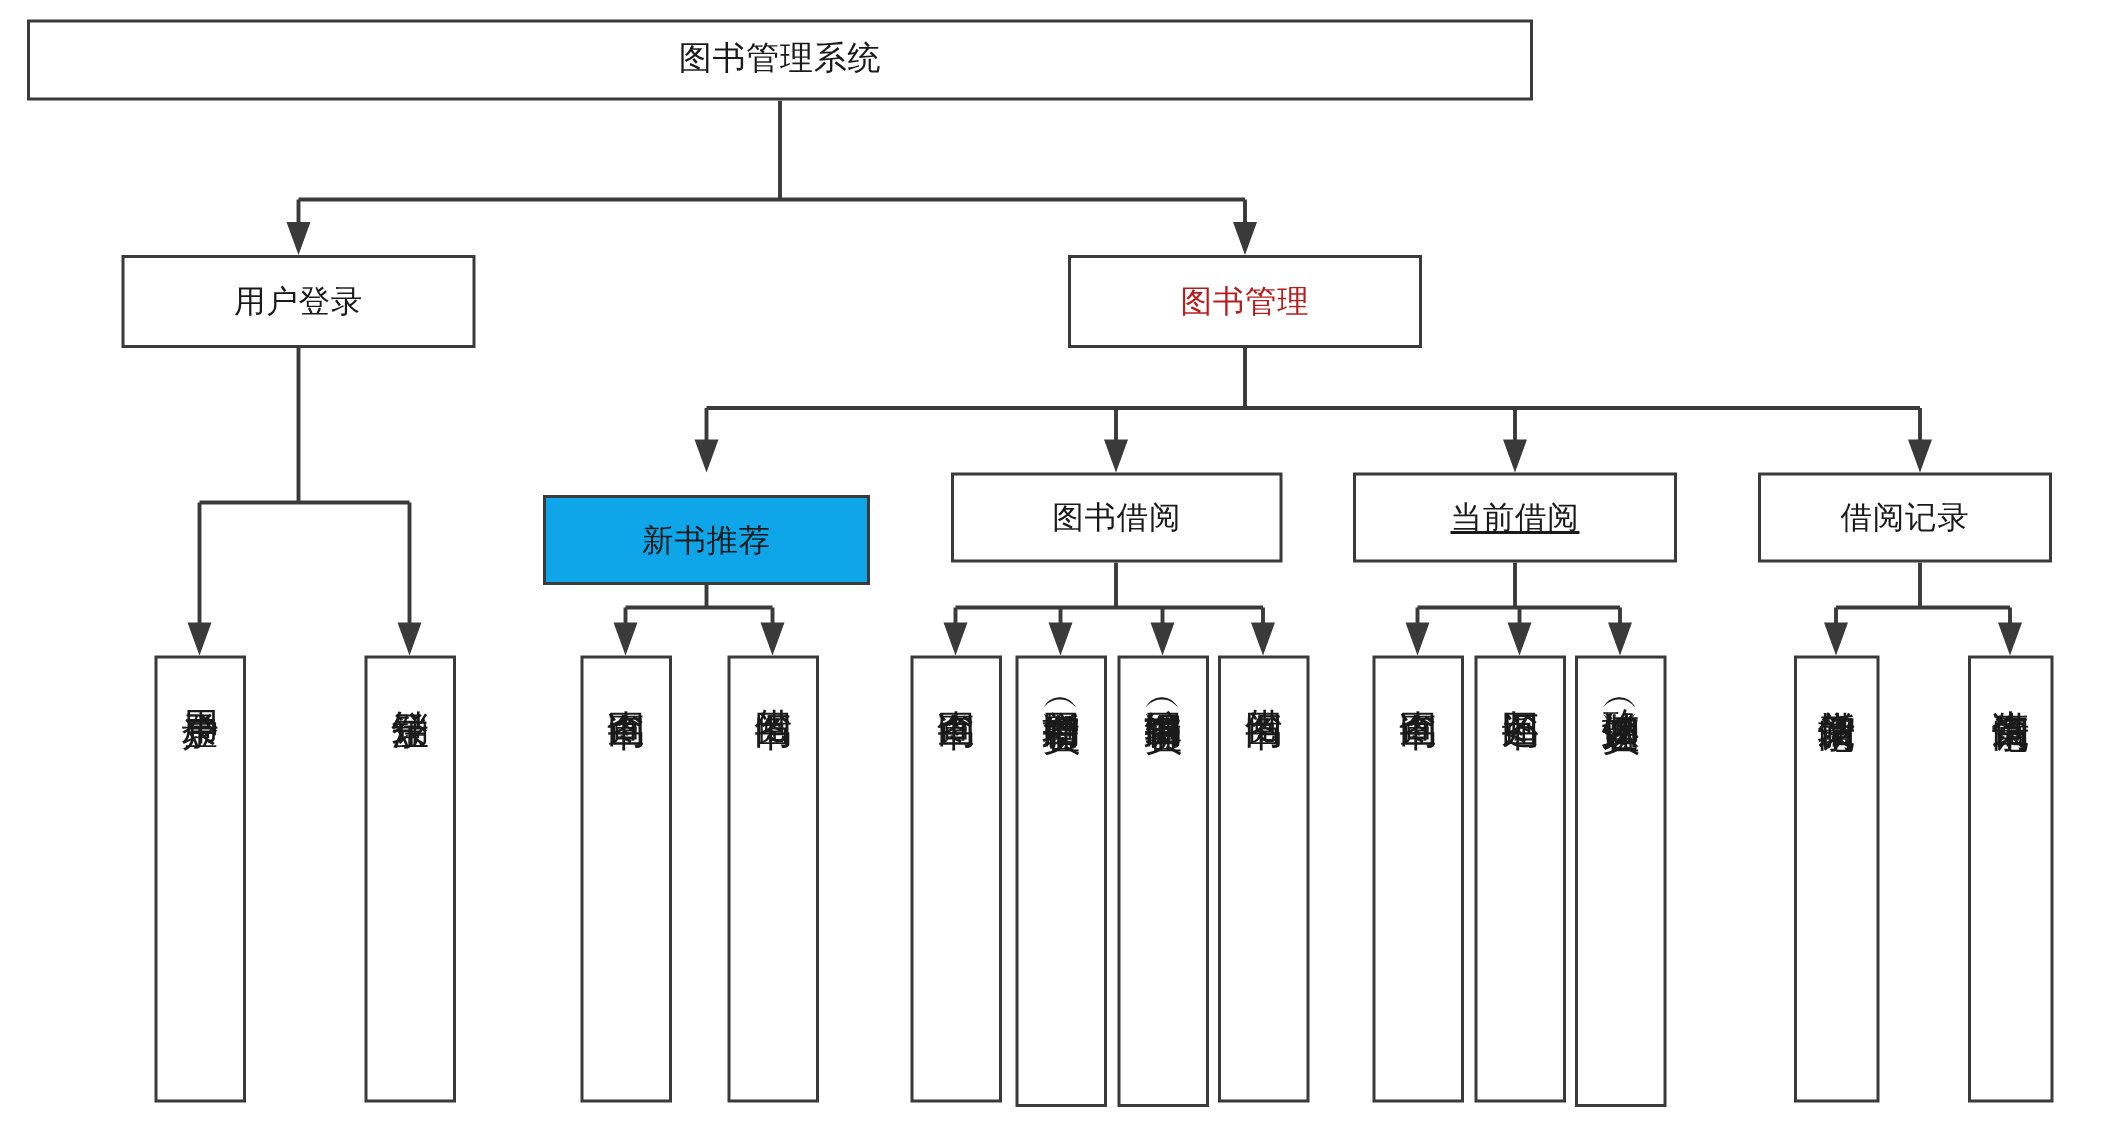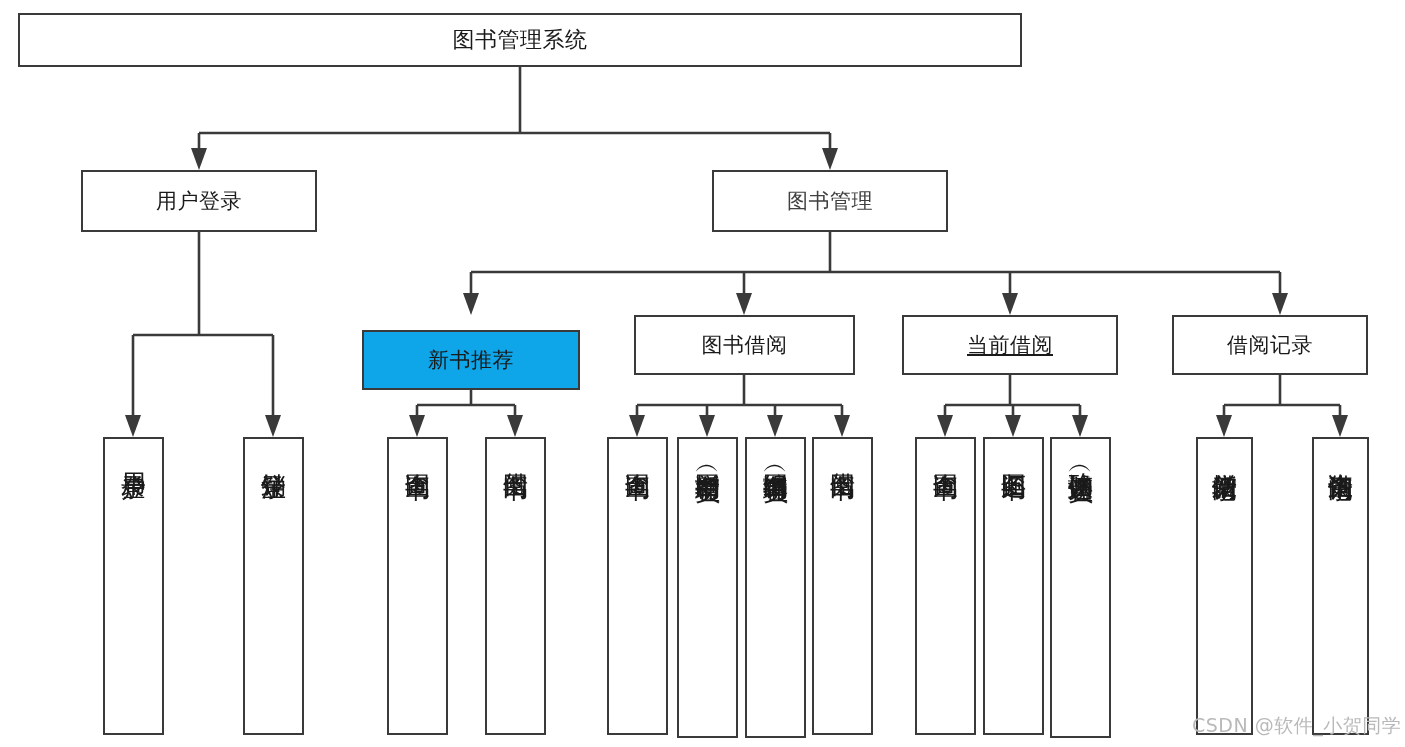--- a/index.html
+++ b/index.html
@@ -126,21 +126,21 @@
       <line x1="1340" y1="405" x2="1340" y2="417" stroke="#3a3a3a" stroke-width="2.6"></line>
       <path d="M 1332 415 L 1348 415 L 1340 437 Z" fill="#3a3a3a"></path>
     </svg>
   <div id="nodes-layer">
       <div class="node horizontal root" style="left: 18px; top: 13px; width: 1004px; height: 54px; border-color: rgb(58, 58, 58); background: rgb(255, 255, 255); color: rgb(26, 26, 26);">
         <span class="label">图书管理系统</span>
       </div>
       <div class="node horizontal level2" style="left: 81px; top: 170px; width: 236px; height: 62px; border-color: rgb(58, 58, 58); background: rgb(255, 255, 255); color: rgb(26, 26, 26);">
         <span class="label">用户登录</span>
       </div>
-      <div class="node horizontal level2" style="left: 712px; top: 170px; width: 236px; height: 62px; border-color: rgb(58, 58, 58); background: rgb(255, 255, 255); color: #404040;">
+      <div class="node horizontal level2" style="left: 712px; top: 170px; width: 236px; height: 62px; border-color: rgb(58, 58, 58); background: rgb(255, 255, 255); color: #b91c1c;">
         <span class="label">图书管理</span>
       </div>
       <div class="node horizontal level3" style="left: 362px; top: 330px; width: 218px; height: 60px; border-color: rgb(58, 58, 58); background: #0ea5e9; color: rgb(26, 26, 26);">
         <span class="label">新书推荐</span>
       </div>
       <div class="node horizontal level3" style="left: 634px; top: 315px; width: 221px; height: 60px; border-color: rgb(58, 58, 58); background: rgb(255, 255, 255); color: rgb(26, 26, 26);">
         <span class="label">图书借阅</span>
       </div>
       <div class="node horizontal level3" style="left: 902px; top: 315px; width: 216px; height: 60px; border-color: rgb(58, 58, 58); background: rgb(255, 255, 255); color: rgb(26, 26, 26); text-decoration: underline;">
         <span class="label">当前借阅</span>
@@ -181,14 +181,13 @@
       <div class="node vertical leaf" style="left: 1050px; top: 437px; width: 61px; height: 301px; border-color: rgb(58, 58, 58); background: rgb(255, 255, 255); color: rgb(26, 26, 26);">
         <span class="label">确认归还（管理员）</span>
       </div>
       <div class="node vertical leaf" style="left: 1196px; top: 437px; width: 57px; height: 298px; border-color: rgb(58, 58, 58); background: rgb(255, 255, 255); color: rgb(26, 26, 26);">
         <span class="label">新增借阅记录</span>
       </div>
       <div class="node vertical leaf" style="left: 1312px; top: 437px; width: 57px; height: 298px; border-color: rgb(58, 58, 58); background: rgb(255, 255, 255); color: rgb(26, 26, 26);">
         <span class="label">查询借阅记录</span>
       </div>
     </div>
-  <div class="watermark" style="left: 1192px; top: 713px; color: rgb(185, 185, 185);">CSDN @软件_小贺同学</div>
 </div>
 
 </body></html>

